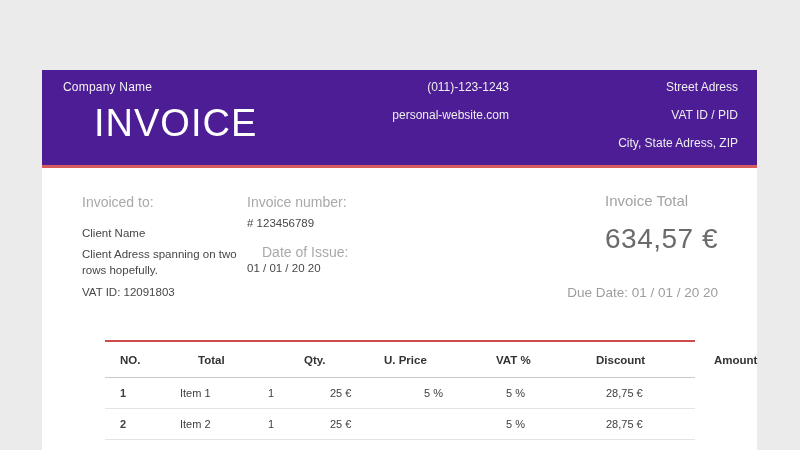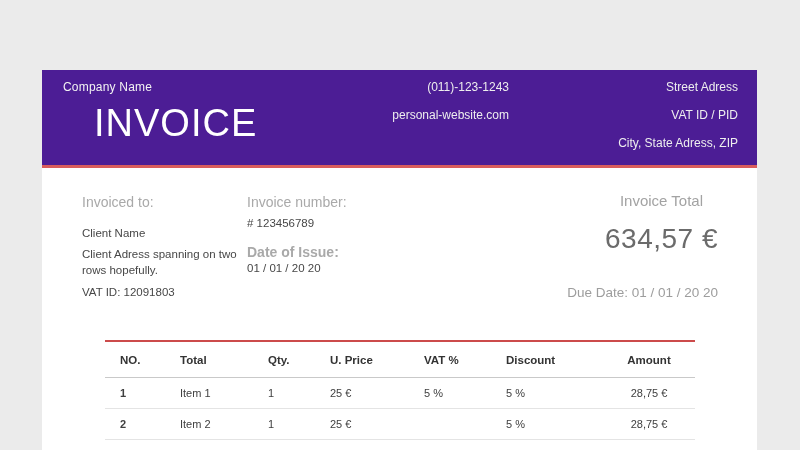--- a/index.html
+++ b/index.html
@@ -42,25 +42,25 @@
   .hdr-address { right:19px; }
   
   .label { font-size:14px; color:#a9a9a9; font-weight:300; }
   .value { font-size:11.5px; color:#474747; }
   .billing-label   { position:absolute; left:40px; top:124px; }
   .client-name     { position:absolute; left:40px; top:157px; }
   .client-address  { position:absolute; left:40px; top:176px; line-height:16px; width:180px; }
   .client-vat      { position:absolute; left:40px; top:216px; }
   .invnum-label    { position:absolute; left:205px; top:124px; }
   .invnum-value    { position:absolute; left:205px; top:147px; }
-  .issue-label     { position:absolute; left:205px; top:174px;font-weight:bold; }
+  .issue-label     { position:absolute; left:220px; top:174px; }
   .issue-value     { position:absolute; left:205px; top:192px; }
   .totals {
     position:absolute; right:39px; top:122px;
-    text-align:center;
+    text-align:left;
   }
   .total-label { font-size:15px; color:#a3a3a3; font-weight:300; }
   .total-value { font-size:28px; color:#6b6b6b; margin-top:14px; letter-spacing:0.5px; }
   .due-date {
     position:absolute; right:39px; top:215px;
     font-size:13.5px; color:#9d9d9d;
   }
   
   .items-table {
     position:absolute; left:63px; top:270px;
@@ -69,28 +69,28 @@
   }
   .t-row {
     display:grid;
     grid-template-columns:60px 88px 62px 94px 82px 100px 1fr;
     align-items:center;
     padding-left:15px; padding-right:3px;
   }
   .t-head {
     height:36px;
     border-bottom:1px solid #c9c9c9;
-    font-size:11.5px; font-weight:bold; color:#333333;
+    font-size:11.5px; font-weight:bold; color:#333333;gap:18px;
   }
   .t-body-row {
     height:31px;
     border-bottom:1px solid #e4e4e4;
     font-size:11px; color:#404040;
   }
-  .cell-right { text-align:center; }
+  .cell-right { text-align:left; }
   .cell-no { font-weight:bold; }
 </style>
 </head>
 <body>
 
 <div class="page">
 
   <div class="doc-header">
     <div class="company-name">Company Name</div>
     <div class="invoice-title">INVOICE</div>

